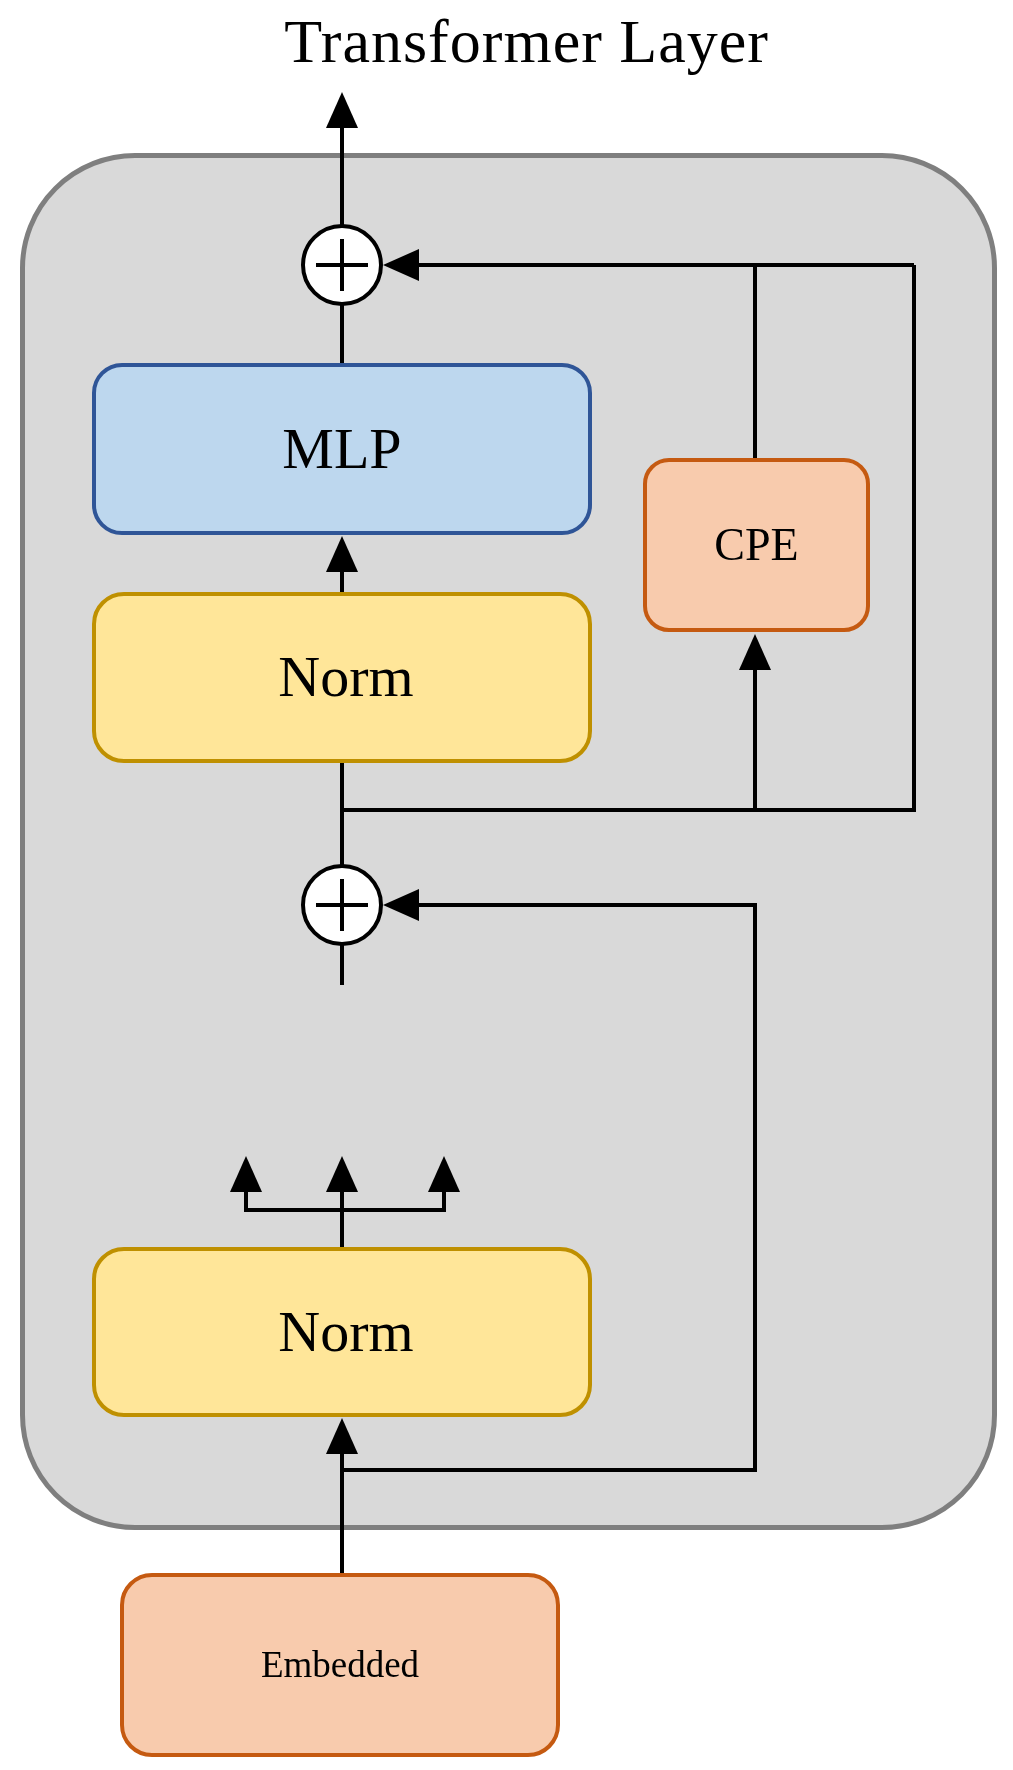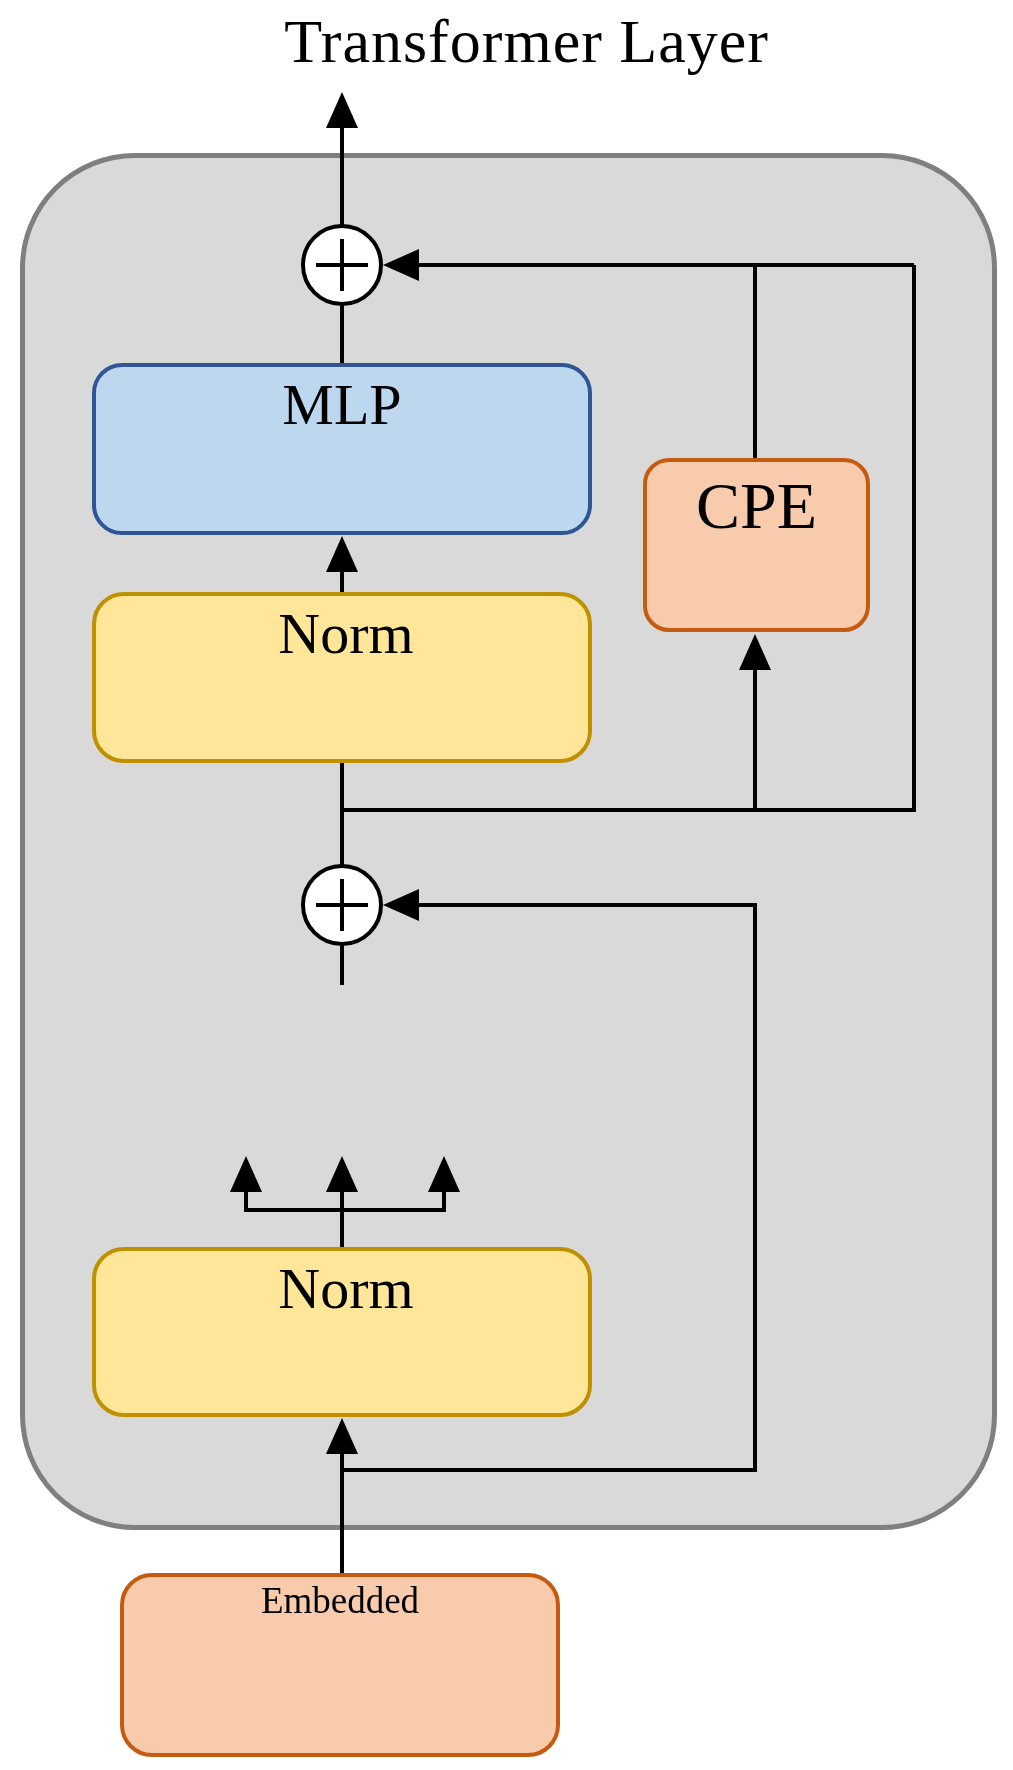--- a/index.html
+++ b/index.html
@@ -16,30 +16,30 @@
   .stage{position:relative;width:818px;height:1770px;}
 
   .title{position:absolute;left:20px;top:6px;width:1013px;text-align:center;
          font-size:62px;color:#000;letter-spacing:1px;}
 
   .frame{position:absolute;left:20px;top:153px;width:977px;height:1377px;
          box-sizing:border-box;background:var(--container-fill);
          border:5px solid var(--container-border);border-radius:115px;z-index:1;}
 
   .node{position:absolute;box-sizing:border-box;display:flex;flex-direction:column;
-        align-items:center;text-align:center;
+        align-items:center;justify-content:center;text-align:center;
         font-size:58px;color:#000;z-index:3;line-height:1.32;}
   .node-blue  {background:var(--blue-fill);  border:4px solid var(--blue-border);  border-radius:30px;}
   .node-yellow{background:var(--yellow-fill);border:4px solid var(--yellow-border);border-radius:32px;padding-left:8px;}
   .node-green {background:var(--green-fill); border:4px solid var(--green-border); border-radius:30px;}
   .node-orange{background:var(--orange-fill);border:4px solid var(--orange-border);border-radius:26px;}
 
   .mlp        {left:92px; top:363px; width:500px;height:172px;}
   .norm-top   {left:92px; top:592px; width:500px;height:171px;}
-  .cpe        {left:643px;top:458px; width:227px;height:174px;font-size:66px;}
+  .cpe        {left:643px;top:458px; width:227px;height:174px;font-size:46px;}
   .mha        {left:92px; top:983px; width:500px;height:172px;font-size:56px;}
   .norm-bottom{left:92px; top:1247px;width:500px;height:170px;}
   .embedded   {left:120px;top:1573px;width:440px;height:184px;font-size:37px;border-radius:32px;}
 
   .vline,.hline{position:absolute;background:var(--line-color);z-index:2;}
   .vline{width:4px;} .hline{height:4px;}
 
   .arrow-up,.arrow-left{position:absolute;width:0;height:0;z-index:2;}
   .arrow-up{border-left:16px solid transparent;border-right:16px solid transparent;
             border-bottom:36px solid var(--line-color);}

